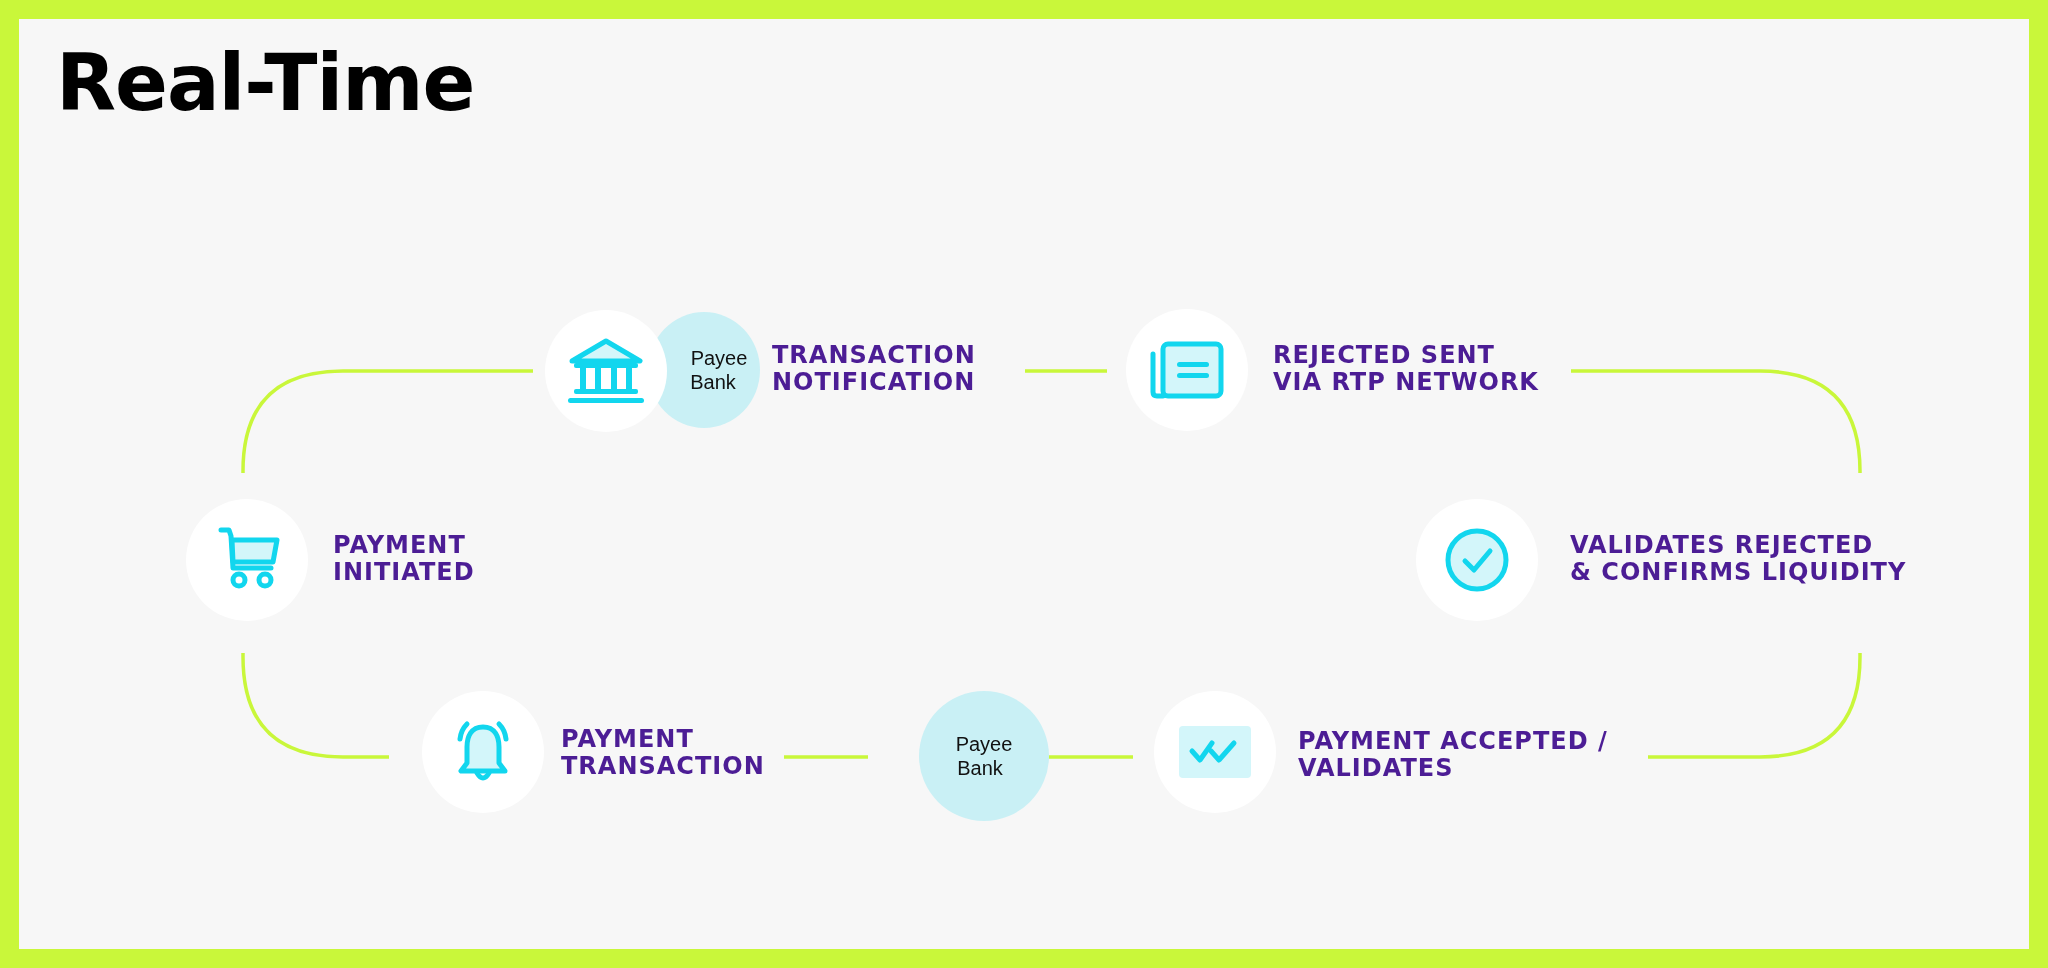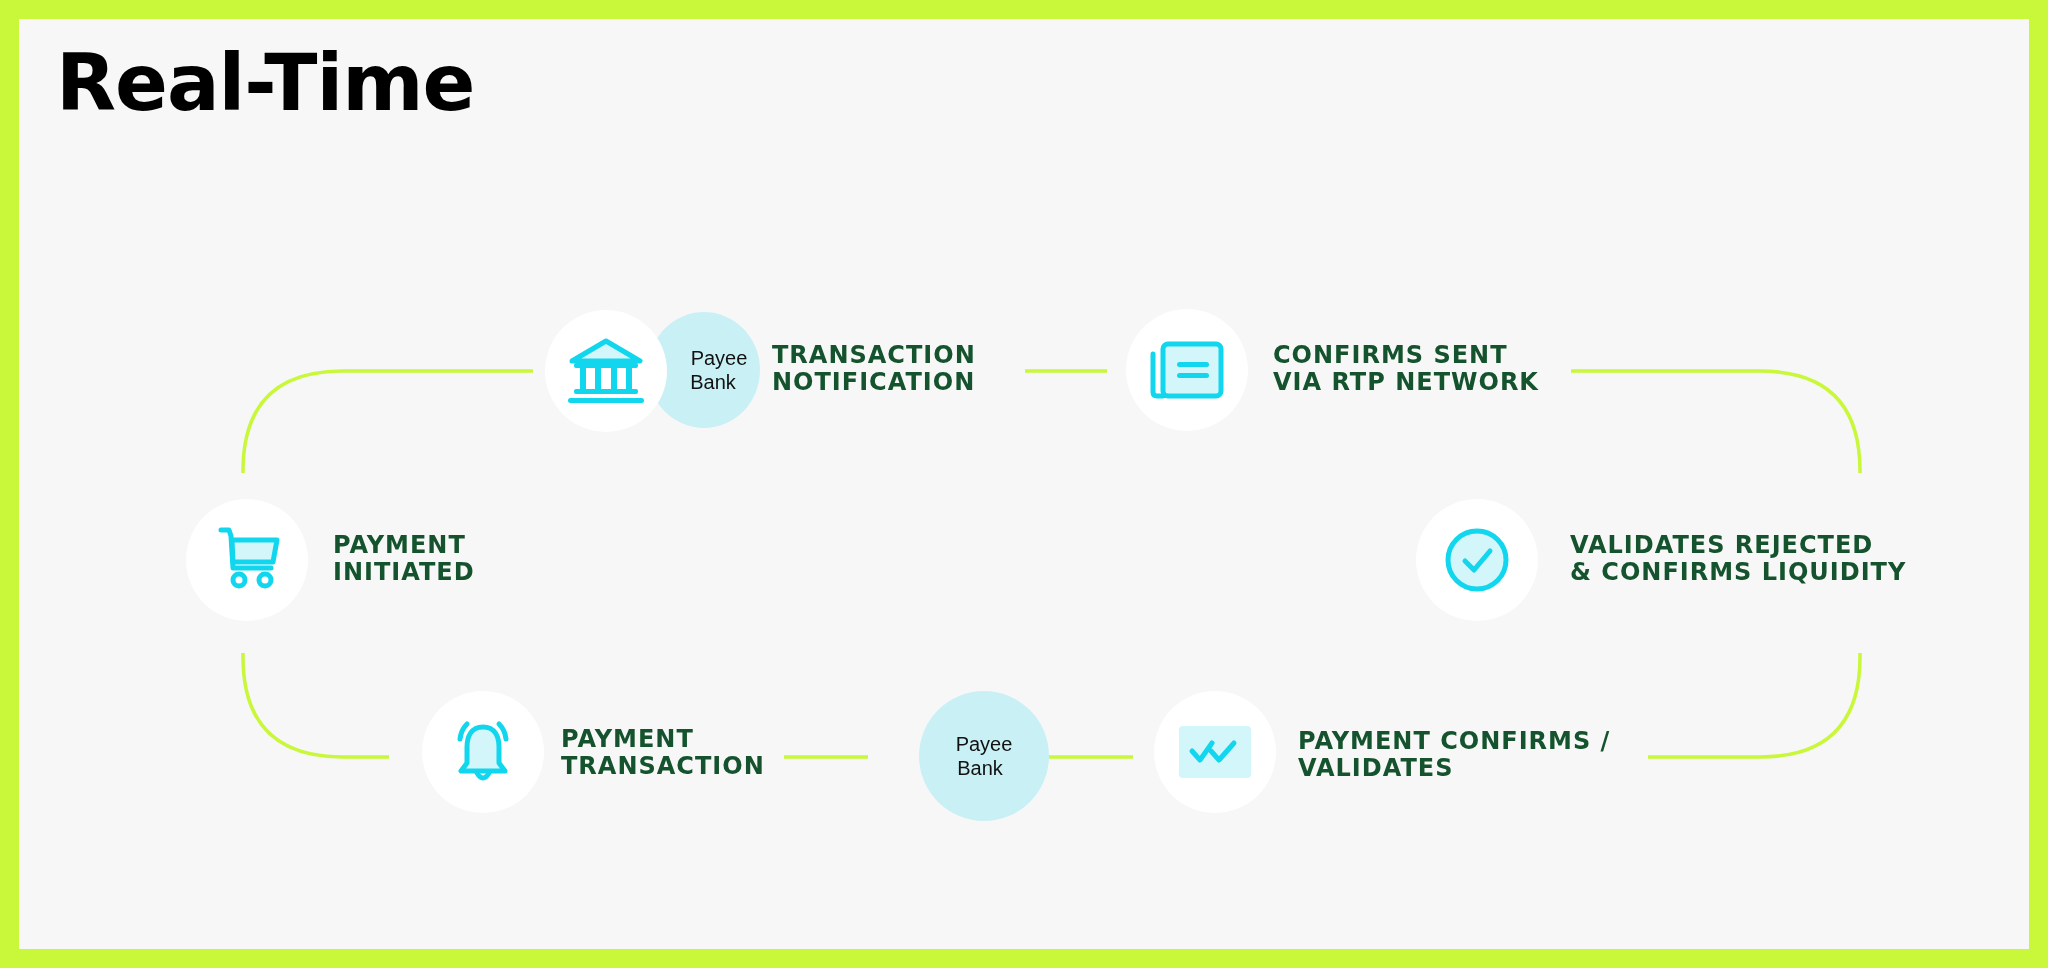--- a/index.html
+++ b/index.html
@@ -4,21 +4,21 @@
 <style>
   html,body{margin:0;padding:0;}
   body{width:2048px;height:968px;position:relative;overflow:hidden;background:#c9f73a;font-family:"Liberation Sans",sans-serif;}
   .canvas{position:absolute;left:19px;top:19px;width:2010px;height:930px;background:#f7f7f7;}
   .title{position:absolute;left:56px;top:44px;font-family:"DejaVu Sans",sans-serif;font-weight:bold;font-size:78px;line-height:78px;color:#000;letter-spacing:-1px;text-align:right;}
   .title div{white-space:nowrap;}
   svg.loop{position:absolute;left:0;top:0;}
   .node{position:absolute;border-radius:50%;background:#ffffff;display:flex;align-items:center;justify-content:center;}
   .bank-label{position:absolute;border-radius:50%;background:#c9f0f5;display:flex;align-items:center;justify-content:center;flex-direction:column;font-family:"Liberation Sans",sans-serif;font-size:20px;line-height:24px;color:#111;}
   .bank-label span{display:block;text-align:left;}
-  .step-text{position:absolute;font-family:"DejaVu Sans",sans-serif;font-size:24px;line-height:27px;font-weight:bold;color:#14532d;letter-spacing:1px;white-space:nowrap;}
+  .step-text{position:absolute;font-family:"DejaVu Sans",sans-serif;font-size:24px;line-height:27px;font-weight:bold;color:#4c1d95;letter-spacing:1px;white-space:nowrap;}
   .step-text div{display:block;}
 </style>
 </head>
 <body>
 
 <div class="canvas"></div>
 
 <div class="title">
   <div>Real-Time</div>
 </div>
@@ -77,21 +77,21 @@
 
 <div class="node" style="left:1126px;top:309px;width:122px;height:122px;">
   <svg width="76" height="60" viewBox="0 0 76 60">
     <rect x="14" y="4" width="58" height="52" rx="5" fill="#d3f6fa" stroke="#12d6ee" stroke-width="5"></rect>
     <path d="M14 56 L8 56 Q4 56 4 52 L4 14" fill="none" stroke="#12d6ee" stroke-width="5" stroke-linecap="round"></path>
     <rect x="28" y="22" width="32" height="5" rx="2.5" fill="#12d6ee"></rect>
     <rect x="28" y="33" width="32" height="5" rx="2.5" fill="#12d6ee"></rect>
   </svg>
 </div>
 <div class="step-text" style="left:1273px;top:342px;">
-  <div>CONFIRMS SENT</div>
+  <div>REJECTED SENT</div>
   <div>VIA RTP NETWORK</div>
 </div>
 
 <div class="node" style="left:1416px;top:499px;width:122px;height:122px;">
   <svg width="70" height="70" viewBox="0 0 70 70">
     <circle cx="35" cy="35" r="29" fill="#d3f6fa" stroke="#12d6ee" stroke-width="5"></circle>
     <path d="M23 36 L32 45 L48 26" fill="none" stroke="#12d6ee" stroke-width="5" stroke-linecap="round" stroke-linejoin="round"></path>
   </svg>
 </div>
 <div class="step-text" style="left:1570px;top:532px;">
@@ -100,21 +100,21 @@
 </div>
 
 <div class="node" style="left:1154px;top:691px;width:122px;height:122px;">
   <svg width="74" height="54" viewBox="0 0 74 54">
     <rect x="1" y="1" width="72" height="52" rx="4" fill="#d3f6fa"></rect>
     <path d="M14 26 L22 35 L34 18" fill="none" stroke="#12d6ee" stroke-width="5" stroke-linecap="round" stroke-linejoin="round"></path>
     <path d="M33 26 L41 35 L56 18" fill="none" stroke="#12d6ee" stroke-width="5" stroke-linecap="round" stroke-linejoin="round"></path>
   </svg>
 </div>
 <div class="step-text" style="left:1298px;top:728px;">
-  <div>PAYMENT CONFIRMS /</div>
+  <div>PAYMENT ACCEPTED /</div>
   <div>VALIDATES</div>
 </div>
 
 <div class="bank-label" style="left:919px;top:691px;width:130px;height:130px;">
   <span>Payee</span>
   <span style="margin-right:8px;">Bank</span>
 </div>
 
 <div class="node" style="left:422px;top:691px;width:122px;height:122px;">
   <svg width="64" height="70" viewBox="0 0 64 70">

